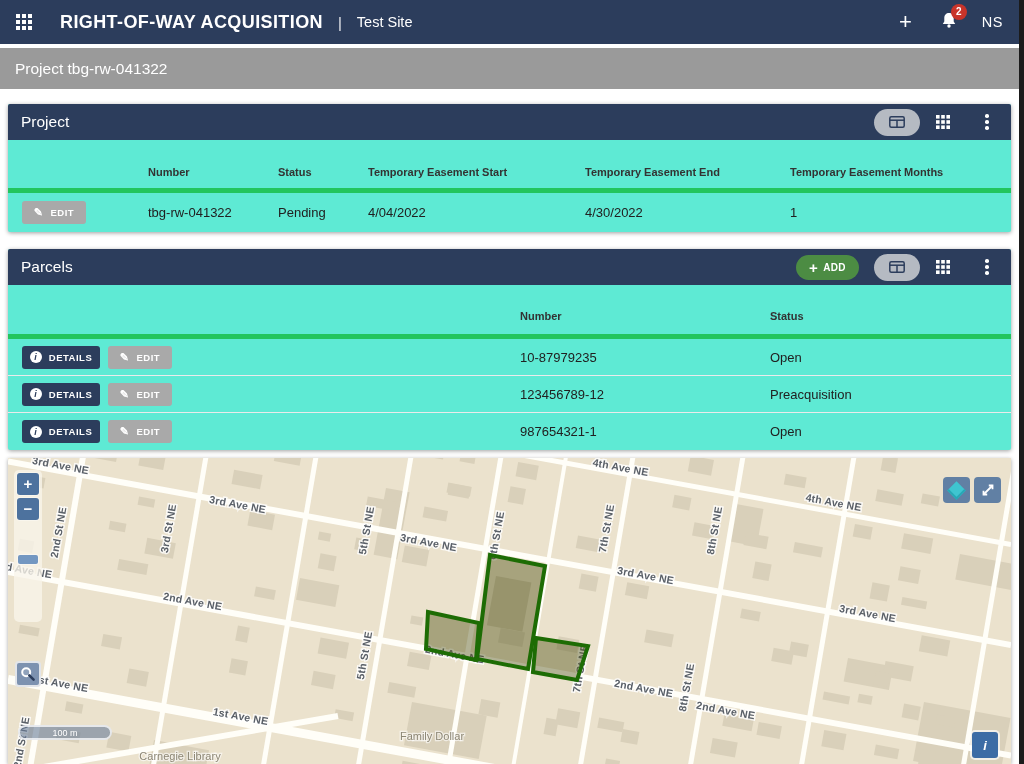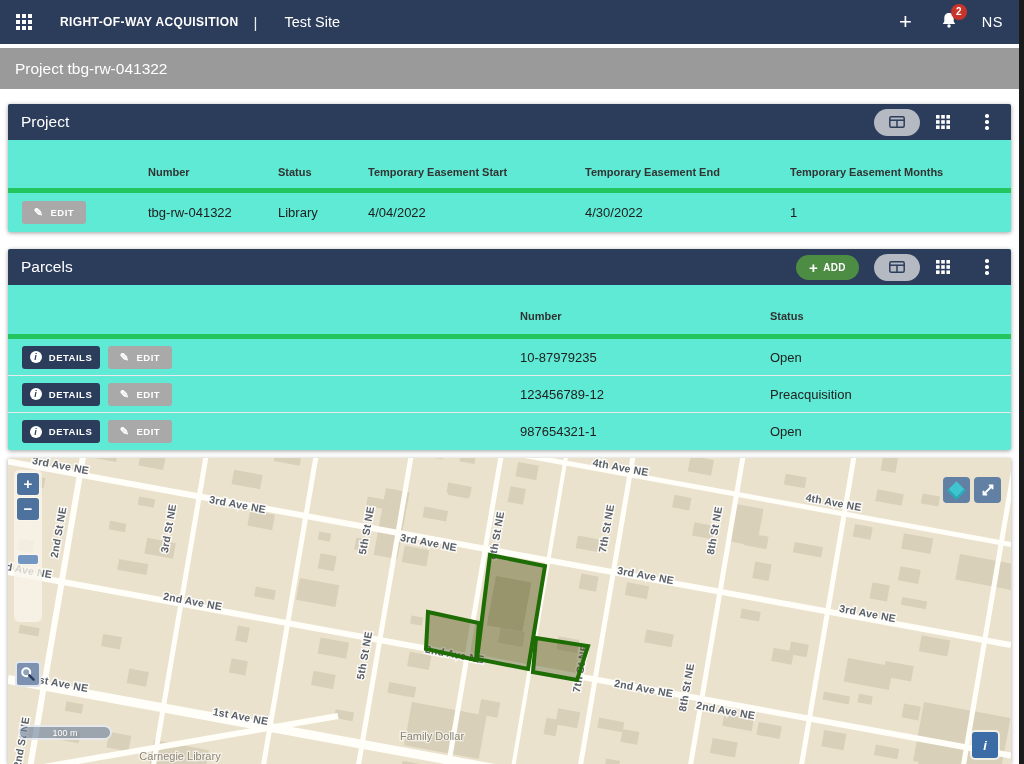--- a/index.html
+++ b/index.html
@@ -4,23 +4,23 @@
 <style>
   * { box-sizing: border-box; margin: 0; padding: 0; }
   html,body { width:1024px; height:764px; }
   body { background:#1b1b1b; font-family:"Liberation Sans", sans-serif; position:relative; overflow:hidden; }
   .app { position:absolute; top:0; left:0; width:1019px; height:764px; background:#ffffff; overflow:hidden; }
 
   
   .navbar { height:44px; background:#2c3d5c; display:flex; align-items:center; padding:0 16px; color:#fff; }
   .grid-icon { display:grid; grid-template-columns:repeat(3,4px); grid-template-rows:repeat(3,4px); gap:2px; cursor:pointer; }
   .grid-icon span { background:#fff; }
-  .app-title { margin-left:28px; font-size:12px; font-weight:bold; letter-spacing:.4px; }
+  .app-title { margin-left:28px; font-size:18px; font-weight:bold; letter-spacing:.4px; }
   .nav-divider { margin:0 15px; font-size:15px; font-weight:300; opacity:.9; }
-  .site-name { font-size:14.5px;margin-left:12px; }
+  .site-name { font-size:14.5px; }
   .nav-spacer { flex:1; }
   .plus-btn { font-size:22px; font-weight:300; margin-right:28px; cursor:pointer; line-height:1; }
   .bell-wrap { position:relative; margin-right:24px; cursor:pointer; }
   .badge { position:absolute; top:-8px; right:-9px; background:#c8342a; color:#fff; font-size:10px; font-weight:bold;
            width:16px; height:16px; border-radius:50%; display:flex; align-items:center; justify-content:center; }
   .initials { font-size:14.5px; letter-spacing:.5px; cursor:pointer; }
 
   
   .breadcrumb { margin-top:4px; height:41px; background:#9a9a9a; color:#fff; display:flex; align-items:center;
                 padding:8px 15px; font-size:15.5px; }
@@ -165,21 +165,21 @@
       <div>Temporary Easement Months</div>
     </div>
     <div class="trow proj-grid">
       <div class="cell-actions">
         <button class="btn btn-edit">
           <span class="pencil">✎</span>
           <span>EDIT</span>
         </button>
       </div>
       <div>tbg-rw-041322</div>
-      <div>Library</div>
+      <div>Pending</div>
       <div>4/04/2022</div>
       <div>4/30/2022</div>
       <div>1</div>
     </div>
   </div>
 
   <div class="panel parcels">
     <div class="panel-header">
       <span>Parcels</span>
       <div class="header-tools">

